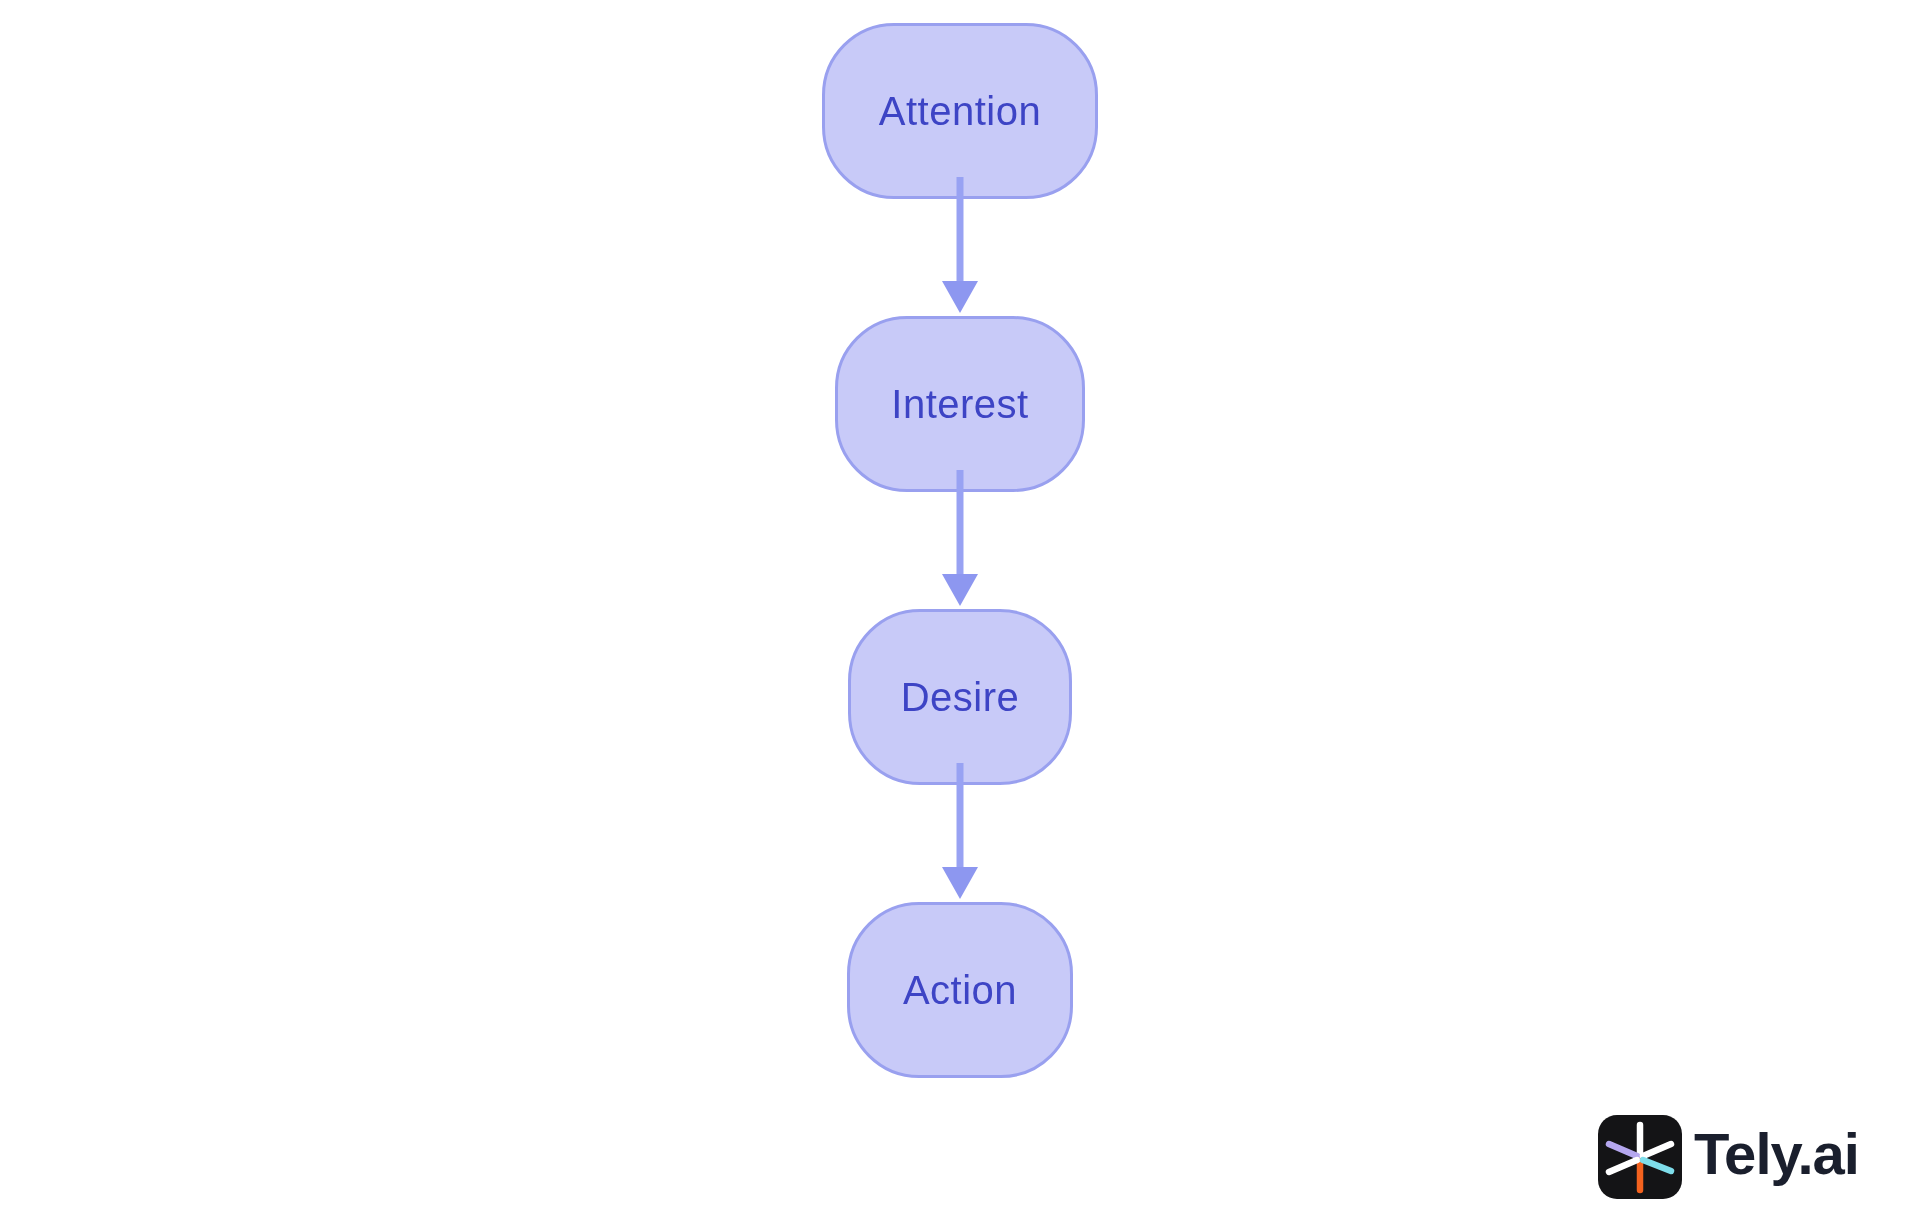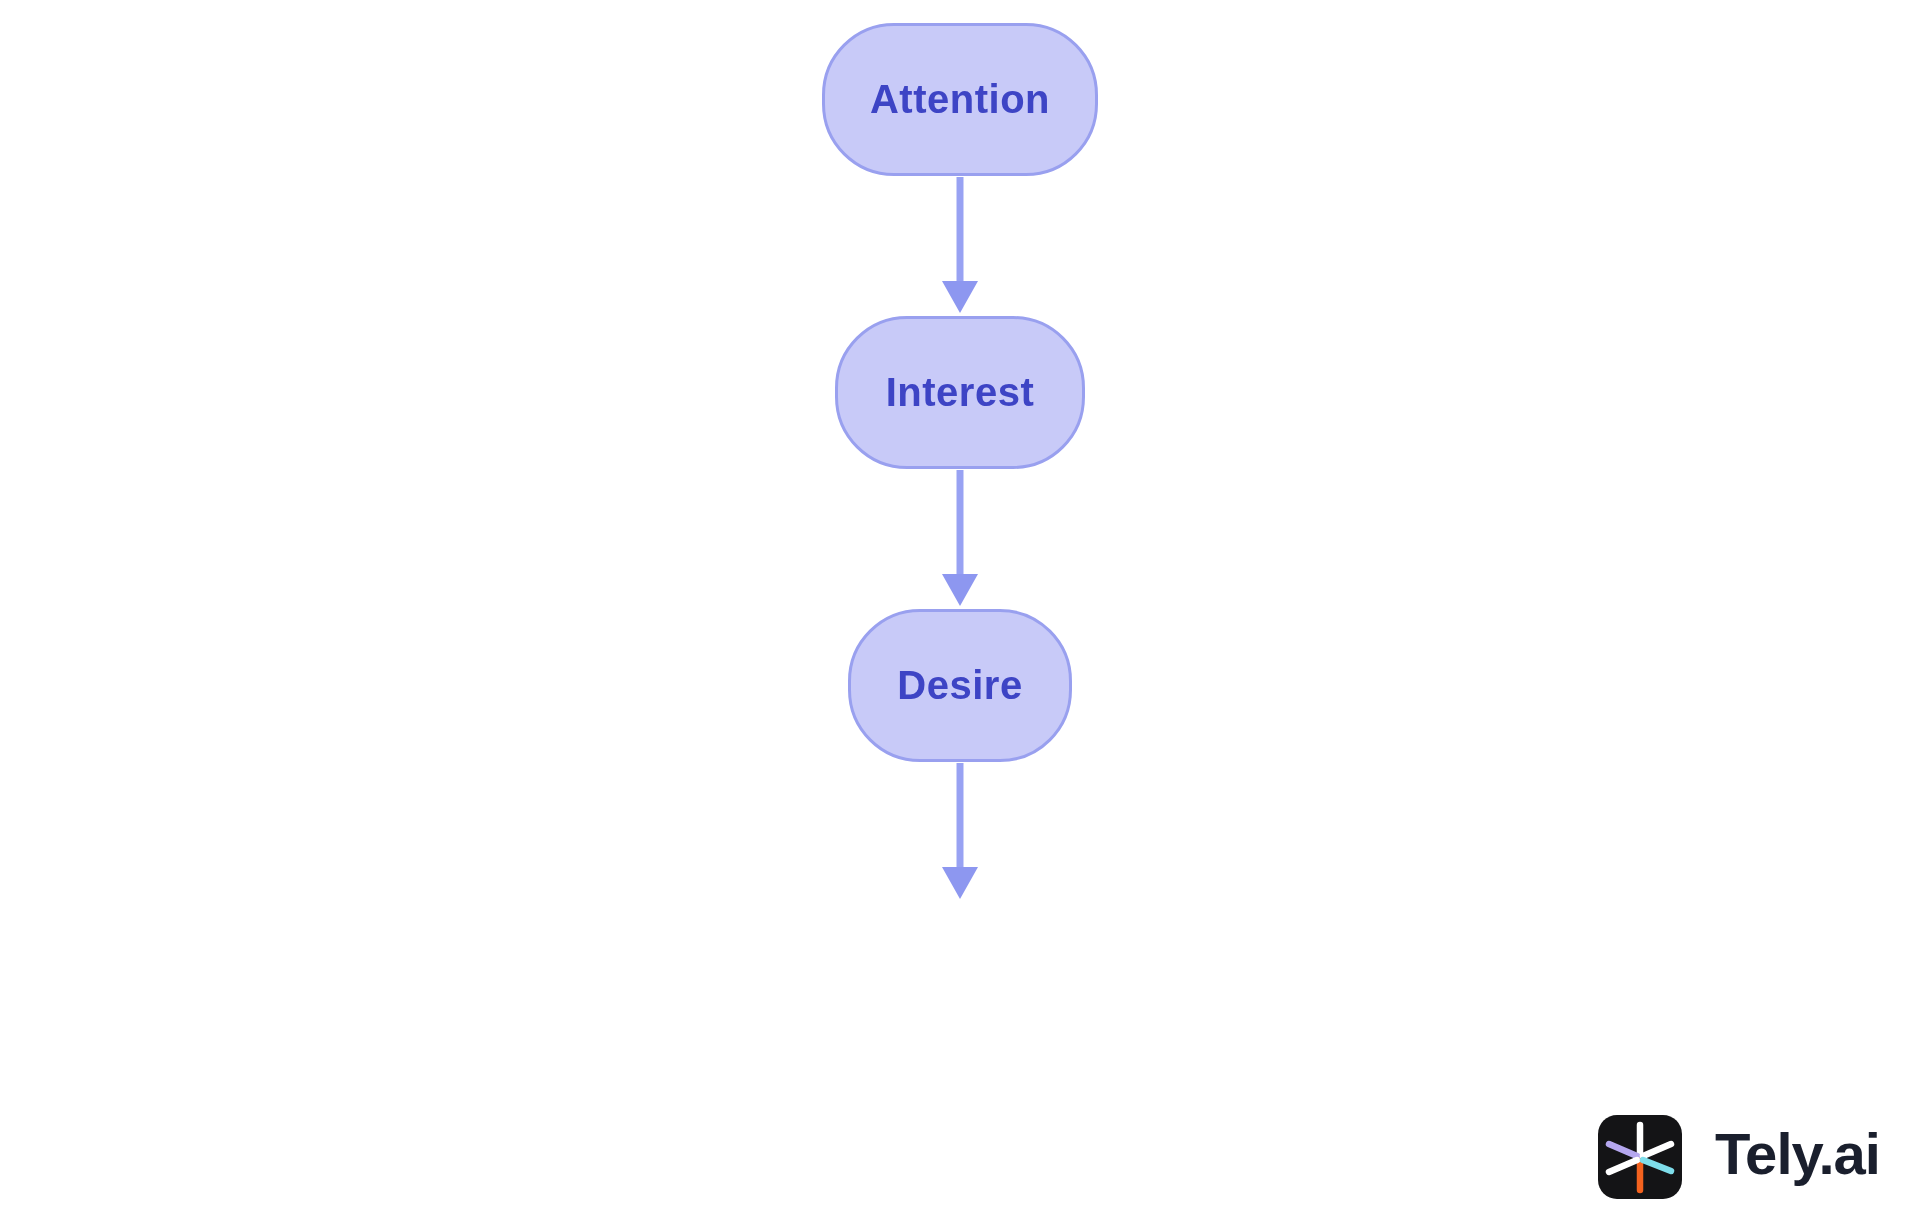--- a/index.html
+++ b/index.html
@@ -13,31 +13,31 @@
     overflow: hidden;
     background: var(--bg, #ffffff);
     font-family: "Liberation Sans", sans-serif;
   }
   .canvas {
     position: absolute;
     inset: 0;
   }
   .flow-node {
     position: absolute;
-    height: 153px;
+    height: 176px;
     border-radius: 72px;
     background: var(--node-fill, #c8caf8);
     border: 3px solid var(--node-border, #99a0ef);
     box-sizing: border-box;
     display: flex;
     align-items: center;
     justify-content: center;
     color: var(--node-text, #3d44c5);
     font-size: 40px;
-    font-weight: 700;
+    font-weight: 400;
     letter-spacing: 0.5px;
   }
   .node-1 { left: 822px; top: 23px;  width: 276px; }
   .node-2 { left: 835px; top: 316px; width: 250px; }
   .node-3 { left: 848px; top: 609px; width: 224px; }
   .node-4 { left: 847px; top: 902px; width: 226px; }
 
   .arrows-overlay {
     position: absolute;
     left: 0;
@@ -47,21 +47,21 @@
     pointer-events: none;
   }
 
   .logo {
     position: absolute;
     left: 1598px;
     top: 1114px;
     height: 86px;
     display: flex;
     align-items: center;
-    gap: 33px;
+    gap: 12px;
   }
   .logo-icon-svg {
     width: 84px;
     height: 84px;
     display: block;
   }
   .logo-text {
     color: var(--logo-text, #1a1f2d);
     font-size: 58px;
     font-weight: 600;
@@ -74,20 +74,21 @@
 <body>
 
 <div class="canvas">
 
   <div class="flow-node node-1">Attention</div>
 
   <div class="flow-node node-3">Desire</div>
 
   <div class="flow-node node-2">Interest</div>
 
+  <div class="flow-node node-4">Action</div>
 
   <svg class="arrows-overlay" viewBox="0 0 1920 1215" xmlns="http://www.w3.org/2000/svg">
     <g>
       <line x1="960" y1="177" x2="960" y2="284" stroke-width="7" stroke="#98a2f3"></line>
       <polygon points="942,281 978,281 960,313" fill="#8d97f0"></polygon>
     </g>
     <g>
       <line x1="960" y1="470" x2="960" y2="577" stroke-width="7" stroke="#98a2f3"></line>
       <polygon points="942,574 978,574 960,606" fill="#8d97f0"></polygon>
     </g>

